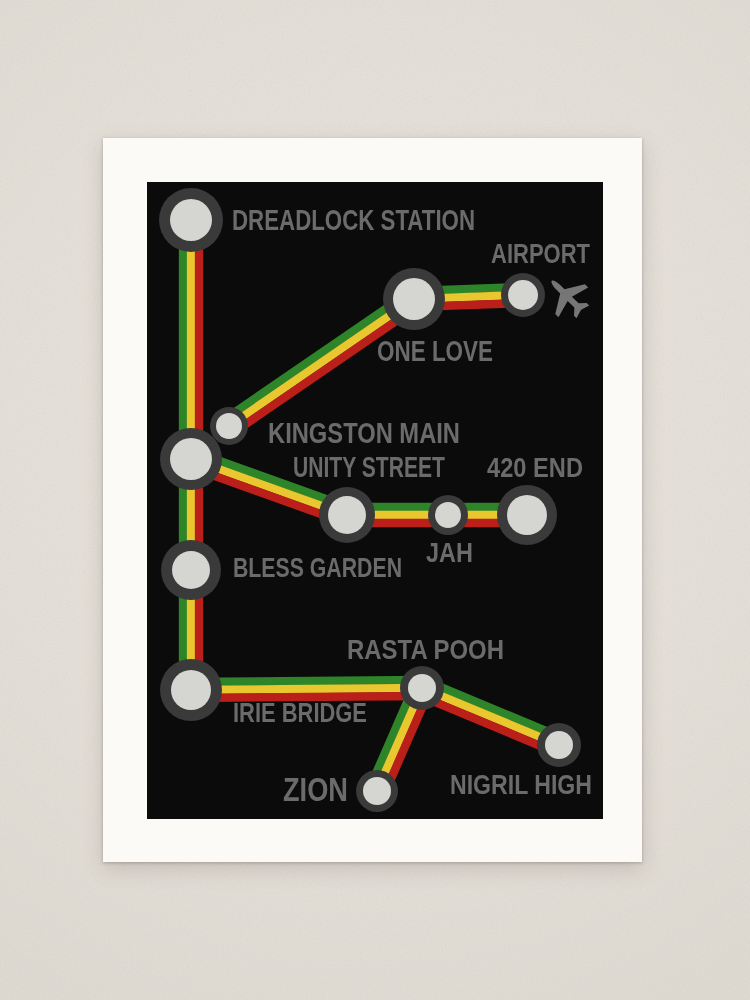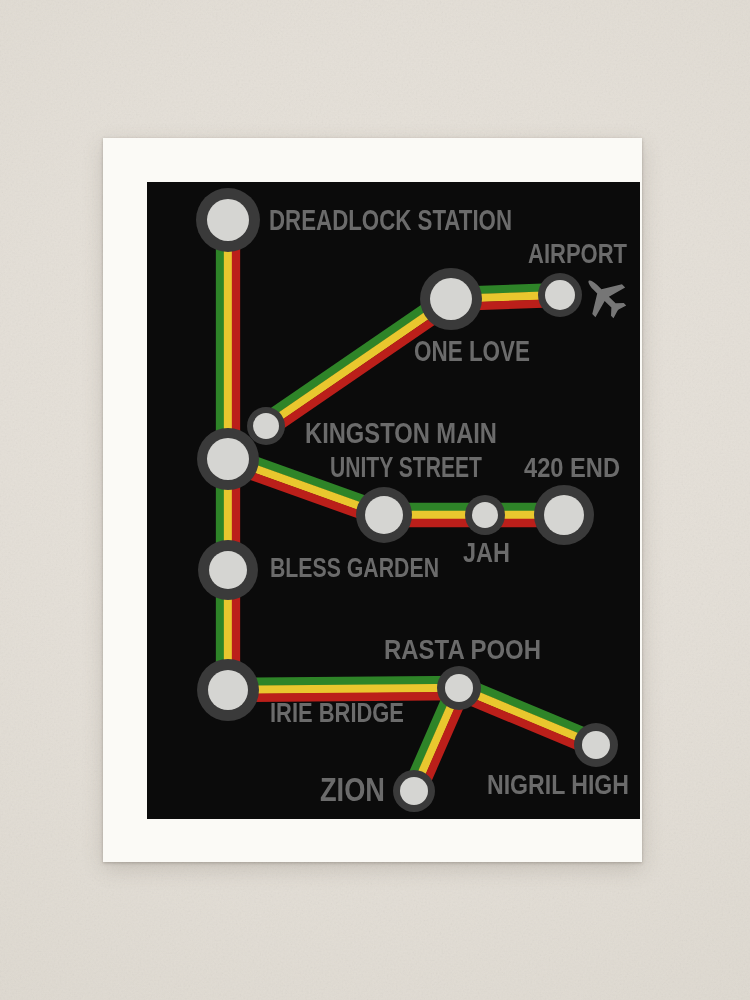--- a/index.html
+++ b/index.html
@@ -13,21 +13,20 @@
   }
   .wall-texture{position:absolute;inset:0;width:100%;height:100%;opacity:.10;}
   .sheet{
     position:absolute;left:103px;top:138px;width:539px;height:724px;
     background:#fbfaf6;
     box-shadow:0 1px 3px rgba(90,80,70,.35), 0 7px 20px rgba(90,80,70,.20);
   }
   .poster{
     position:absolute;left:44px;top:44px;width:456px;height:637px;
     background:#0b0b0b;
-    padding-left:37px;
   }
   .map{display:block;width:456px;height:637px;}
   .station-label{
     font-family:"Liberation Sans",sans-serif;
     font-weight:700;
     opacity:.96;
   }
 </style>
 </head>
 <body>

